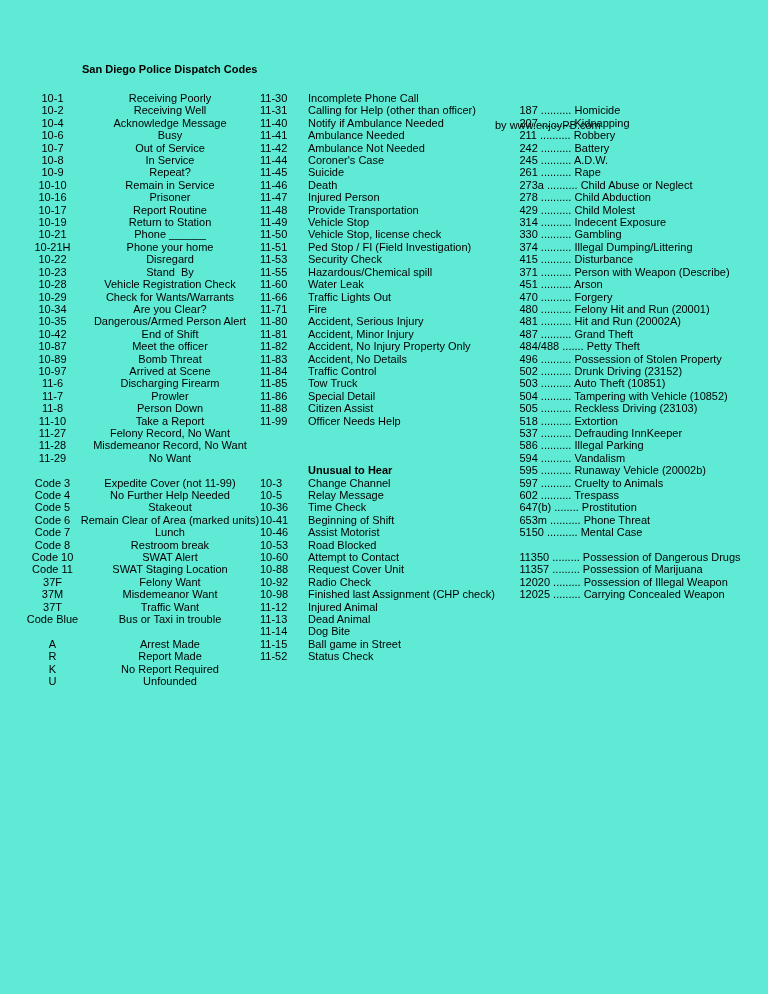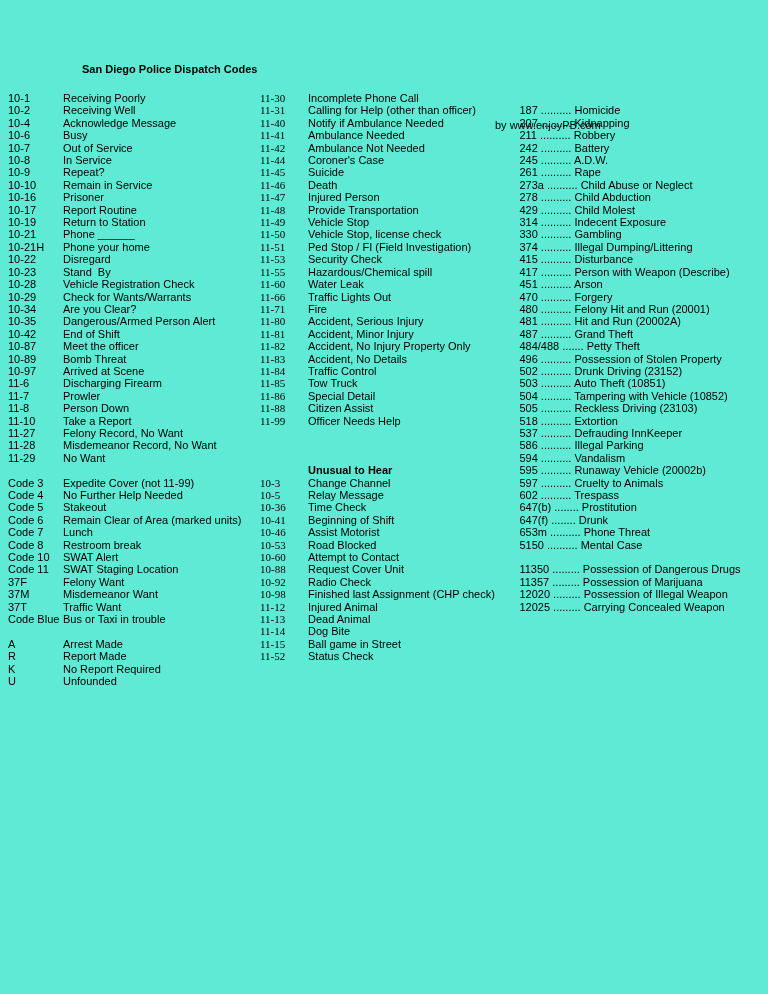--- a/index.html
+++ b/index.html
@@ -30,31 +30,31 @@
     left: 495px;
     top: 79px;
     line-height: 12.4px;
     white-space: pre;
     margin-top: 40px;
   }
   .col {
     position: absolute;
     top: 92px;
   }
-  #col1 { left: 8px;  width: 235px; }
+  #col1 { left: 25px;  width: 235px; text-align: center; }
   #col2 { left: 260px; width: 235px; }
   #col3 { left: 495px; width: 270px; }
   .row {
     display: flex;
     height: 12.42px;
     line-height: 12.42px;
     white-space: pre;
   }
   #col1 .code { flex: 0 0 55px; }
-  #col2 .code { flex: 0 0 48px; font-family: Liberation Serif, serif; }
+  #col2 .code { flex: 0 0 48px; }
   .desc { flex: 1 1 auto; }
   .row3 {
     display: block;
     height: 12.42px;
     line-height: 12.42px;
     white-space: pre;
   }
   .bold { font-weight: bold; }
 </style>
 </head>
@@ -591,21 +591,21 @@
 
       <div class="row3">
         <span>374</span><span> .......... </span><span>Illegal Dumping/Littering</span>
       </div>
 
       <div class="row3">
         <span>415</span><span> .......... </span><span>Disturbance</span>
       </div>
 
       <div class="row3">
-        <span>417</span><span> .......... </span><span>Person with Weapon (Describe)</span>
+        <span>371</span><span> .......... </span><span>Person with Weapon (Describe)</span>
       </div>
 
       <div class="row3">
         <span>451</span><span> .......... </span><span>Arson</span>
       </div>
 
 
       <div class="row3">
         <span>470</span><span> .......... </span><span>Forgery</span>
       </div>
@@ -671,23 +671,20 @@
       </div>
 
       <div class="row3">
         <span>602</span><span> .......... </span><span>Trespass</span>
       </div>
 
       <div class="row3">
         <span>647(b)</span><span> ........ </span><span>Prostitution</span>
       </div>
 
-      <div class="row3">
-        <span>647(f)</span><span> ........ </span><span>Drunk</span>
-      </div>
 
       <div class="row3">
         <span>653m</span><span> .......... </span><span>Phone Threat</span>
       </div>
 
       <div class="row3">
         <span>5150</span><span> .......... </span><span>Mental Case</span>
       </div>
 
       <div class="row3">

